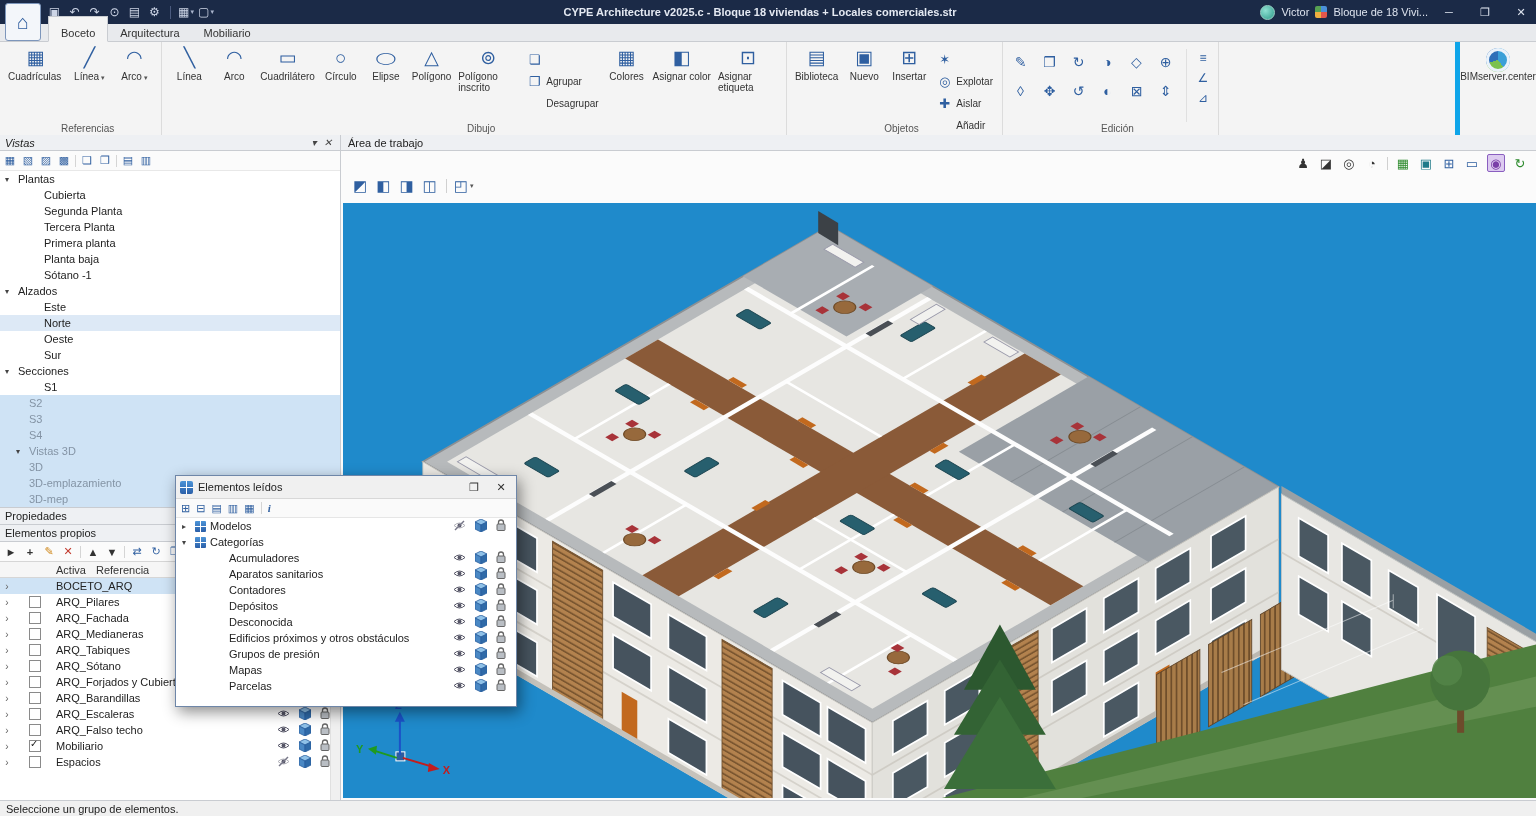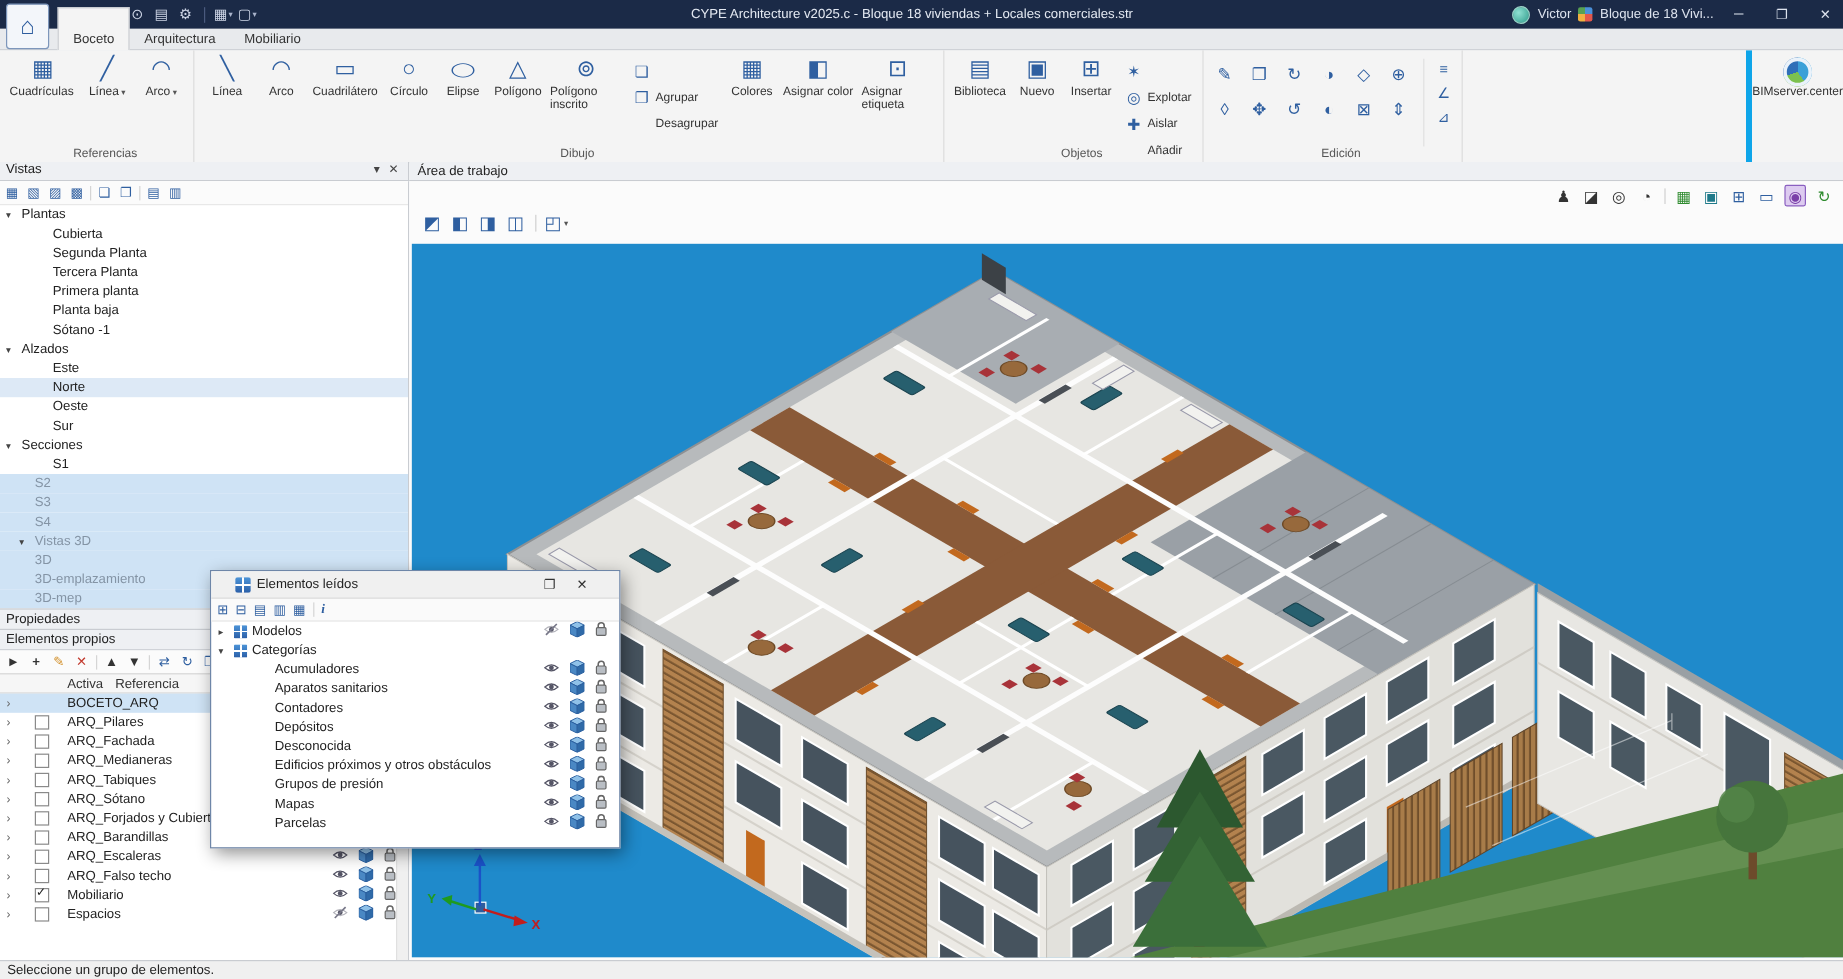--- a/index.html
+++ b/index.html
@@ -11,33 +11,33 @@
             display:flex;align-items:center;}
   .applogo{position:absolute;top:3px;left:5px;width:34px;height:36px;background:#f3f6fa;
            border:1px solid #7d96bb;border-radius:3px;z-index:20;display:flex;align-items:center;
            justify-content:center;font-size:20px;color:#2e5d9e;}
   .qat{display:flex;align-items:center;gap:2px;margin-left:46px;}
   .qbtn{min-width:18px;height:18px;display:flex;align-items:center;justify-content:center;
         color:#cdd5e6;font-size:12px;gap:1px;}
   .qbtn.sep{min-width:1px;width:1px;height:13px;background:#4a5a7e;margin:0 4px;}
   .qbtn .dd{font-size:7px;color:#aab4cc;}
   .tb-title{position:absolute;left:284px;right:300px;text-align:center;font-size:11px;color:#e4e9f2;
-            pointer-events:none;white-space:nowrap;overflow:hidden;}
+            pointer-events:none;white-space:nowrap;overflow:hidden;font-weight:bold;}
   .tb-right{margin-left:auto;display:flex;align-items:center;gap:6px;height:100%;}
   .avatar{width:13px;height:13px;border-radius:50%;background:radial-gradient(circle at 35% 35%,#8fe0d2,#2e9a8a);
           border:1px solid #9ad1c6;display:inline-block;}
   .projchip{width:12px;height:12px;border-radius:2px;display:inline-block;
             background:conic-gradient(#4a90d9 0 25%,#e2574c 0 50%,#f0b040 0 75%,#57a152 0);}
   .winbtn{width:30px;height:24px;display:flex;align-items:center;justify-content:center;
           color:#dde3ee;font-size:11px;}
 
   
   .tabsbar{position:absolute;top:24px;left:0;right:0;height:18px;background:#e8eaed;
            border-bottom:1px solid #c9ccd1;display:flex;align-items:flex-end;padding-left:48px;box-sizing:border-box;}
-  .tab{padding:20px 12px 2px;color:#333;}
+  .tab{padding:10px 12px 2px;color:#333;}
   .tab.active{background:#f4f4f4;border:1px solid #c9ccd1;border-bottom:1px solid #f4f4f4;margin-bottom:-1px;}
 
   
   .ribbon{position:absolute;top:42px;left:0;right:0;height:93px;background:#f4f4f4;
           border-bottom:1px solid #cfcfcf;display:flex;align-items:stretch;}
   .rgroup{position:relative;border-right:1px solid #dcdcdc;padding:2px 5px 13px;display:flex;gap:2px;}
   .rgroup .caption{position:absolute;bottom:0;left:14px;right:0;height:12px;text-align:center;
                    font-size:10px;color:#555;}
   .rbtns{display:flex;align-items:flex-start;gap:1px;}
   .bigbtn{min-width:38px;max-width:60px;display:flex;flex-direction:column;align-items:center;
@@ -58,21 +58,21 @@
   .edcol .edbtn{width:20px;height:17px;font-size:12px;}
   .rspacer{flex:1;border-right:none;}
   .bimgroup{border-left:5px solid #0ea5e9;border-right:none;}
   .bimicon{width:24px;height:24px;border-radius:50%;margin-top:2px;
            background:conic-gradient(#3aa0d8 0 40%,#7bc14e 40% 70%,#2e6fb8 70%);
            box-shadow:inset 0 0 0 3px #eaf2fa;}
 
   
   .subhead{position:absolute;top:135px;left:0;right:0;height:16px;display:flex;}
   .vhead{width:341px;box-sizing:border-box;background:#eef0f3;border-right:1px solid #c9ccd1;
-         border-bottom:1px solid #c9ccd1;display:flex;align-items:flex-start;padding:0 5px;}
+         border-bottom:1px solid #c9ccd1;display:flex;align-items:center;padding:0 5px;font-style:italic;}
   .vhead .sp{flex:1;}
   .hicobtn{width:14px;text-align:center;color:#444;font-size:10px;}
   .ahead{flex:1;background:#eef0f3;border-bottom:1px solid #c9ccd1;display:flex;align-items:center;padding:0 7px;}
 
   
   .leftpanel{position:absolute;top:151px;left:0;width:341px;bottom:16px;background:#fff;
              border-right:1px solid #c9ccd1;box-sizing:border-box;overflow:hidden;}
   .vtoolbar{height:17px;display:flex;align-items:center;gap:4px;padding:1px 3px;background:#fbfbfb;
             border-bottom:1px solid #e8e8e8;}
   .ticon{font-size:11px;display:flex;align-items:center;justify-content:center;min-width:14px;height:14px;}
@@ -121,21 +121,21 @@
   .vvb.sep{width:1px;height:14px;background:#d0d0d0;}
   .vvb .dd{font-size:7px;color:#555;}
   .scene{position:absolute;left:2px;top:52px;right:0;bottom:2px;}
   .scene svg{width:100%;height:100%;display:block;}
 
   
   .dialog{position:absolute;left:175px;top:475px;width:340px;height:230px;background:#fff;
           border:1px solid #6e86a8;box-shadow:3px 5px 14px rgba(0,0,0,.45);z-index:40;
           display:flex;flex-direction:column;overflow:hidden;}
   .dlg-title{height:22px;background:#f0f0f0;border-bottom:1px solid #d8d8d8;display:flex;
-             align-items:center;gap:5px;padding:0 20px;}
+             align-items:center;gap:5px;padding:0 4px;}
   .dlg-appicon{width:13px;height:13px;border-radius:2px;
       background:linear-gradient(90deg,transparent 46%,#fff 46%,#fff 56%,transparent 56%),
                  linear-gradient(0deg,transparent 46%,#fff 46%,#fff 56%,transparent 56%),
                  linear-gradient(#4c94d8,#2b5fa8);}
   .dlg-title .sp{flex:1;}
   .dlg-btn{width:22px;height:18px;display:flex;align-items:center;justify-content:center;color:#333;}
   .dlg-toolbar{height:18px;display:flex;align-items:center;gap:6px;padding:0 5px;background:#fafafa;
                border-bottom:1px solid #e6e6e6;}
   .dtb{font-size:11px;}
   .dtb.sep{width:1px;height:12px;background:#d5d5d5;}

